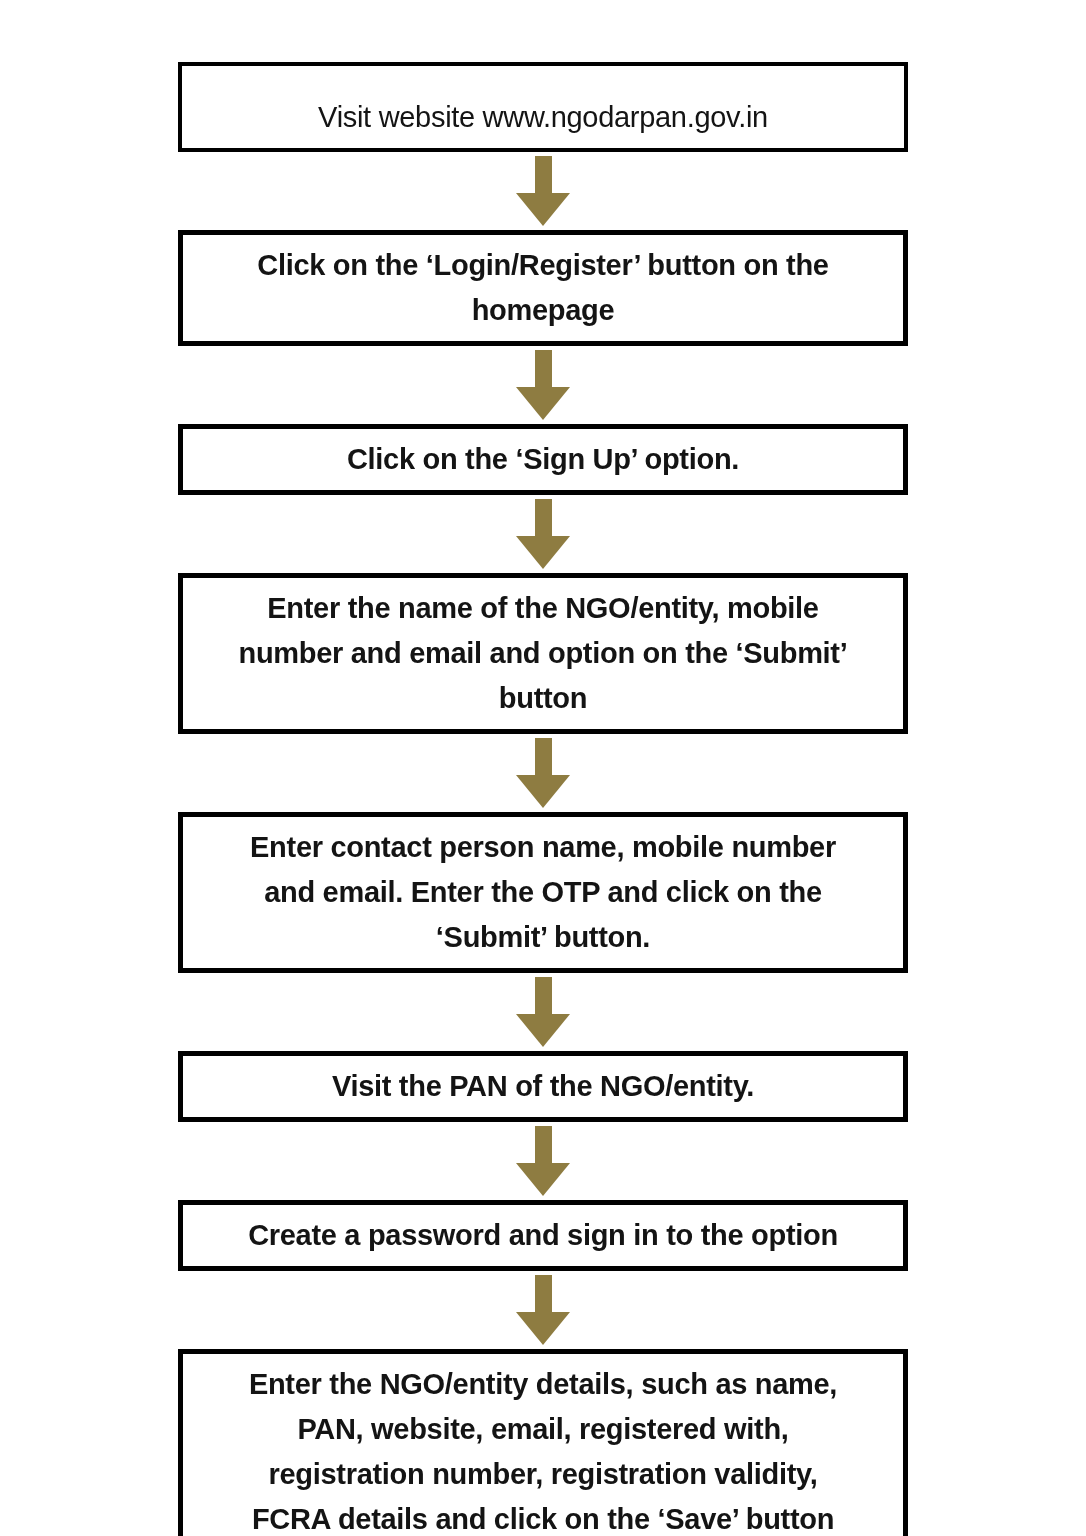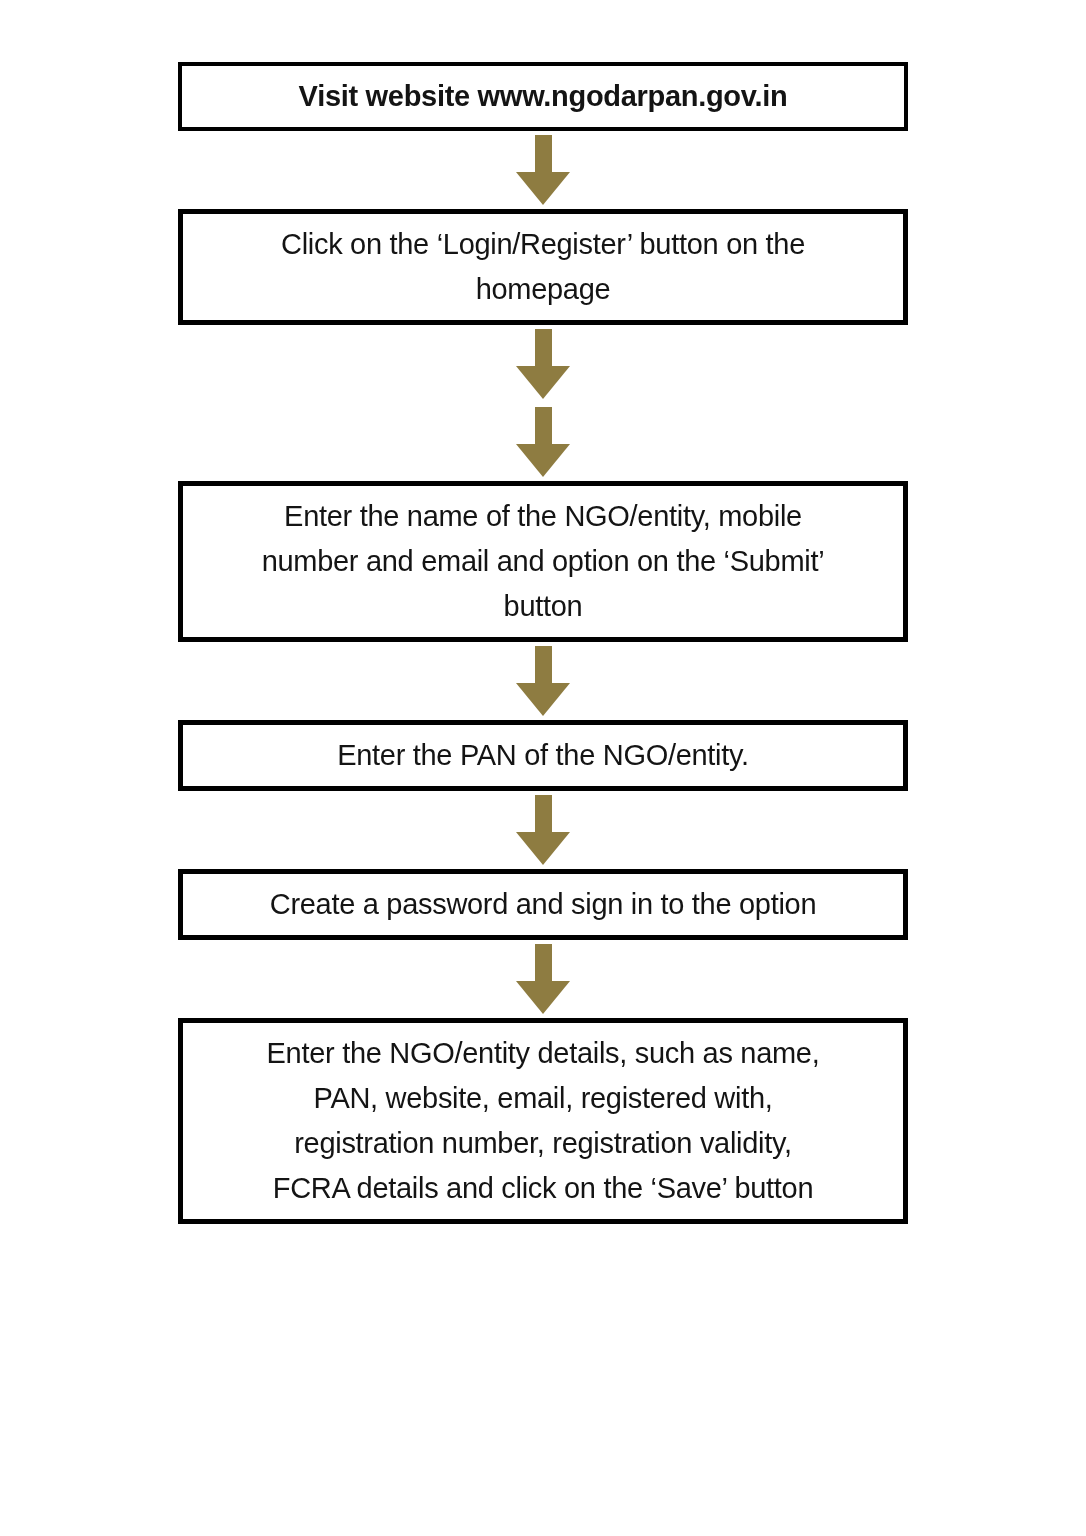--- a/index.html
+++ b/index.html
@@ -40,25 +40,25 @@
     display:flex;
     align-items:center;
     justify-content:center;
     text-align:center;
   }
   .box-label{
     display:block;
     white-space:pre-line;
     font-size:29px;
     line-height:45px;
-    font-weight:400;
+    font-weight:700;
     letter-spacing:-0.3px;
   }
   .step.regular .box{border-width:4px;}
-  .step.regular .box-label{font-weight:700;}
+  .step.regular .box-label{font-weight:400;margin-top:21px;}
   .arrow{
     display:flex;
     flex-direction:column;
     align-items:center;
     margin:4px 0;
   }
   .arrow-shaft{
     width:17px;
     height:37px;
     background:var(--arrow-color);
@@ -90,42 +90,56 @@
       <span class="box-label">Click on the ‘Login/Register’ button on the
 homepage</span>
     </div>
     <div class="arrow">
       <div class="arrow-shaft"></div>
       <div class="arrow-head"></div>
     </div>
   </section>
 
   <section class="step">
+    <div class="box">
+      <span class="box-label">Click on the ‘Sign Up’ option.</span>
+    </div>
     <div class="arrow">
       <div class="arrow-shaft"></div>
       <div class="arrow-head"></div>
     </div>
   </section>
 
   <section class="step">
     <div class="box">
       <span class="box-label">Enter the name of the NGO/entity, mobile
 number and email and option on the ‘Submit’
 button</span>
     </div>
     <div class="arrow">
       <div class="arrow-shaft"></div>
       <div class="arrow-head"></div>
     </div>
   </section>
 
+  <section class="step">
+    <div class="box">
+      <span class="box-label">Enter contact person name, mobile number
+and email. Enter the OTP and click on the
+‘Submit’ button.</span>
+    </div>
+    <div class="arrow">
+      <div class="arrow-shaft"></div>
+      <div class="arrow-head"></div>
+    </div>
+  </section>
 
   <section class="step">
     <div class="box">
-      <span class="box-label">Enter the PAN of the NGO/entity.</span>
+      <span class="box-label">Visit the PAN of the NGO/entity.</span>
     </div>
     <div class="arrow">
       <div class="arrow-shaft"></div>
       <div class="arrow-head"></div>
     </div>
   </section>
 
   <section class="step">
     <div class="box">
       <span class="box-label">Create a password and sign in to the option</span>

